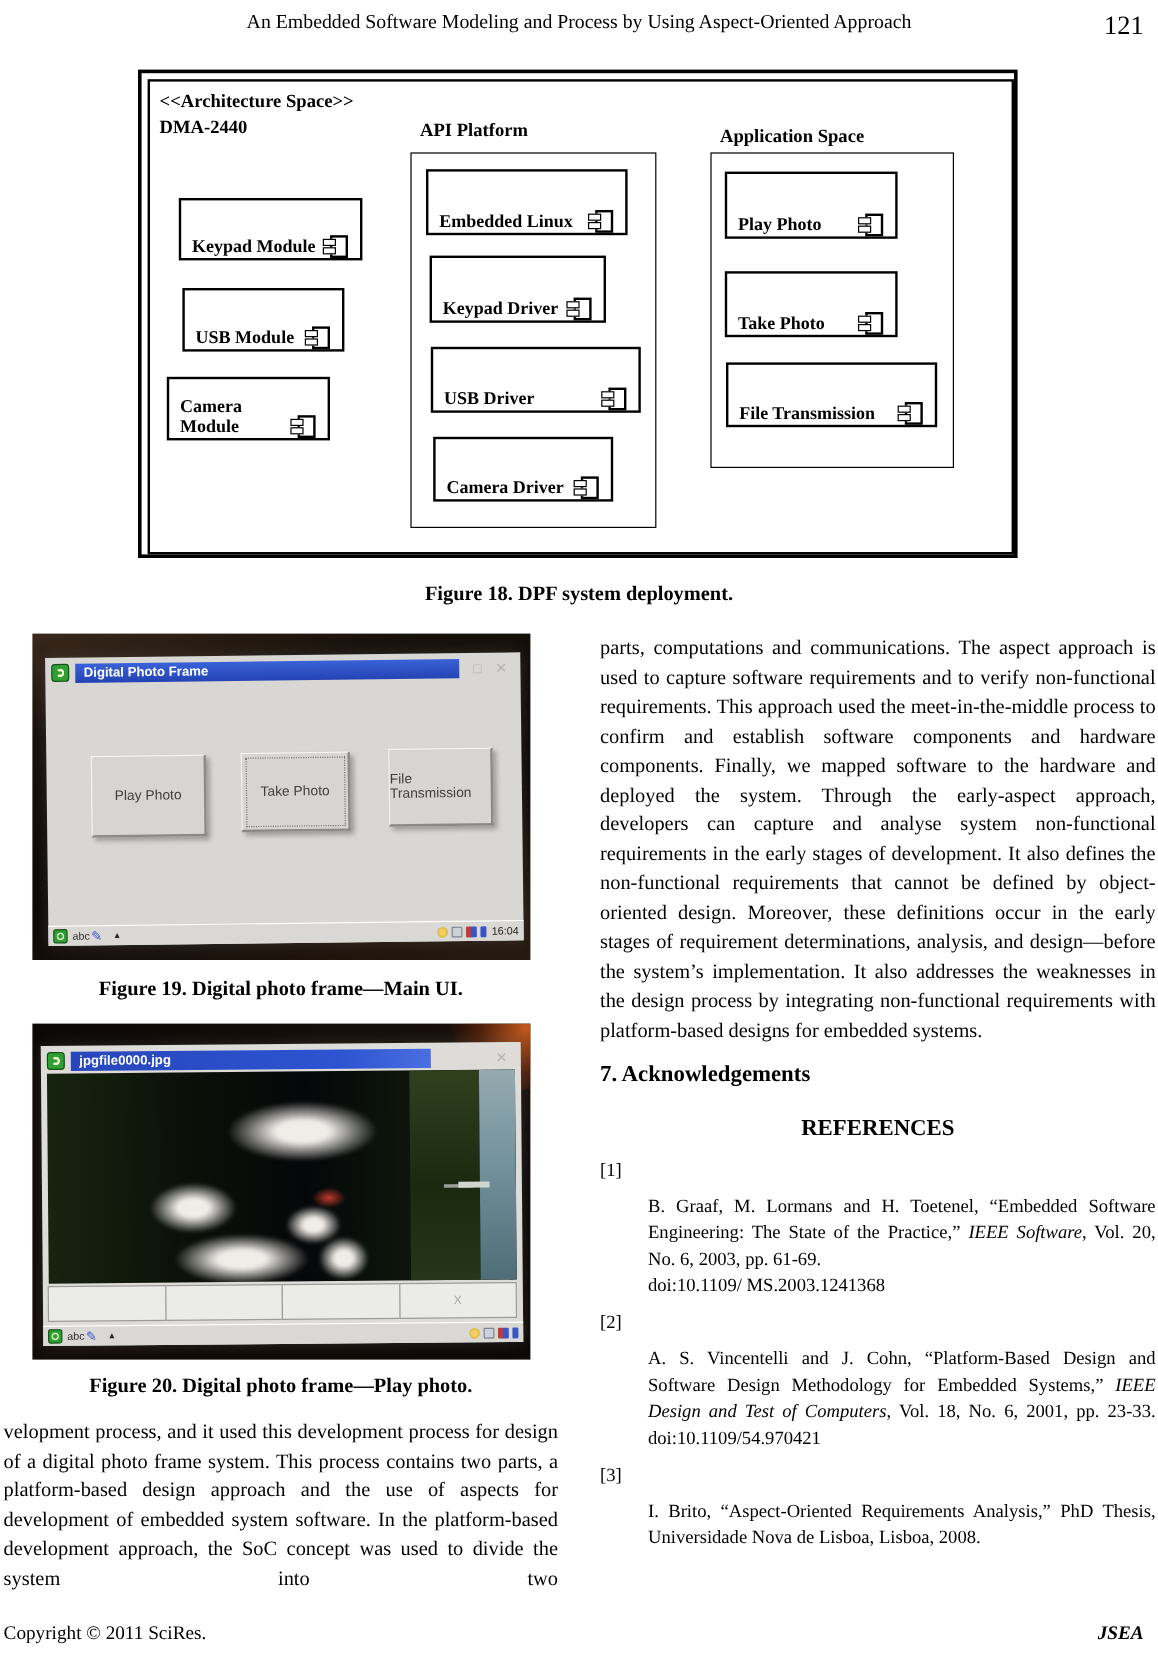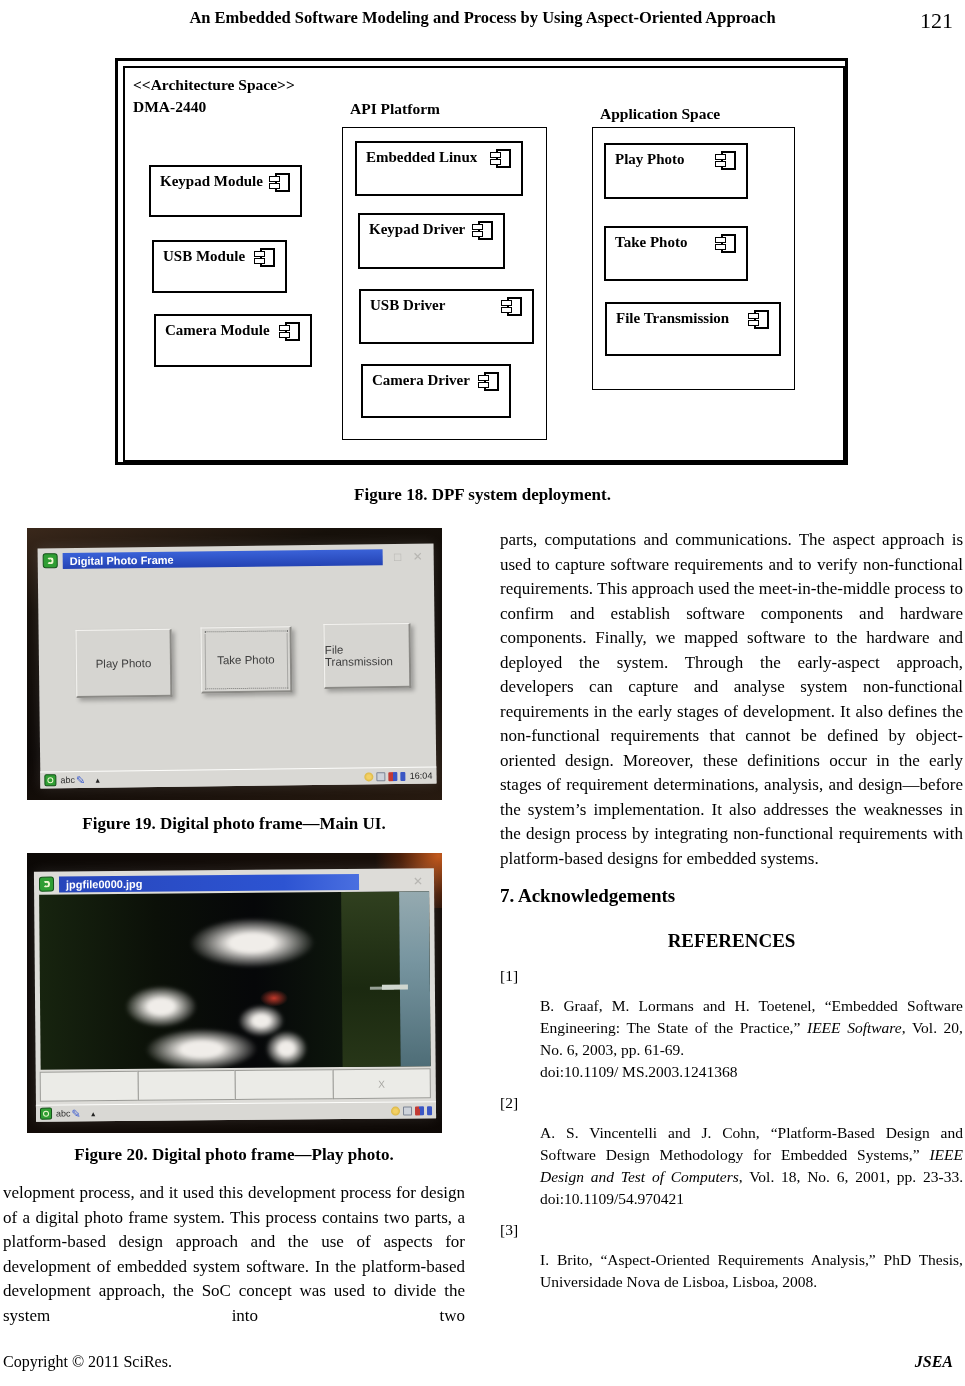--- a/index.html
+++ b/index.html
@@ -3,21 +3,21 @@
 <meta charset="utf-8">
 <style>
   * { margin:0; padding:0; box-sizing:border-box; }
   html,body { background:#888; }
   .page {
     position:relative; width:965px; height:1386px; margin:0 auto;
     background:#ffffff; color:#000;
     font-family:"Liberation Serif", serif; overflow:hidden;
   }
   
-  .h-title { position:absolute; top:8px; left:0; width:100%; text-align:center; font-size:16.5px;font-weight:bold; }
+  .h-title { position:absolute; top:8px; left:0; width:100%; text-align:center; font-size:16.5px; }
   .h-page  { position:absolute; top:8px; right:12px; font-size:22px; }
 
   
   .fig18 {
     position:absolute; left:123px; top:66px; width:722px; height:396px;
     border:2px solid #000; background:#fff;
   }
   .fig18::before {
     content:""; position:absolute; top:-10px; left:-10px; right:-5px; bottom:-5px;
     border:3px solid #000; pointer-events:none;
@@ -25,34 +25,34 @@
   .dgm-label { position:absolute; font-weight:bold; font-size:15.5px; white-space:nowrap; }
   .stereo { left:8px;  top:8px;  }
   .dma    { left:8px;  top:30px; }
   .api-label { left:225px; top:32px; }
   .app-label { left:475px; top:37px; }
   .container-box { position:absolute; border:1.5px solid #000; background:#fff; }
   .api-box { left:217px; top:59px; width:205px; height:313px; }
   .app-box { left:467px; top:59px; width:203px; height:263px; }
   .comp {
     position:absolute; border:2.5px solid #000; background:#fff;
-    display:flex; justify-content:space-between; align-items:flex-start;
+    display:flex; justify-content:space-between; align-items:flex-end;
     padding:6px 8px 0 9px; font-weight:bold; font-size:15px;
   }
   .uml-icon { position:relative; width:15px; height:19px; border:2px solid #000; margin-left:6px; margin-right:2px; flex:0 0 auto; }
   .uml-icon::before, .uml-icon::after {
     content:""; position:absolute; left:-8px; width:9px; height:4px;
     border:1.5px solid #000; background:#fff;
   }
   .uml-icon::before { top:1px; } .uml-icon::after { top:8px; }
 
   
   .m-keypad { left:24px; top:97px;  width:153px; height:52px; }
   .m-usb    { left:27px; top:172px; width:135px; height:53px; }
-  .m-camera { left:29px; top:246px; width:158px; height:53px; }
+  .m-camera { left:14px; top:246px; width:136px; height:53px; }
   
   .c-linux  { left:12px; top:13px;  width:168px; height:55px; }
   .c-keypad { left:15px; top:85px;  width:147px; height:56px; }
   .c-usb    { left:16px; top:161px; width:175px; height:55px; }
   .c-camera { left:18px; top:236px; width:150px; height:54px; }
   
   .c-play   { left:11px; top:15px;  width:144px; height:56px; }
   .c-take   { left:11px; top:98px;  width:144px; height:55px; }
   .c-file   { left:12px; top:174px; width:176px; height:54px; }
 

